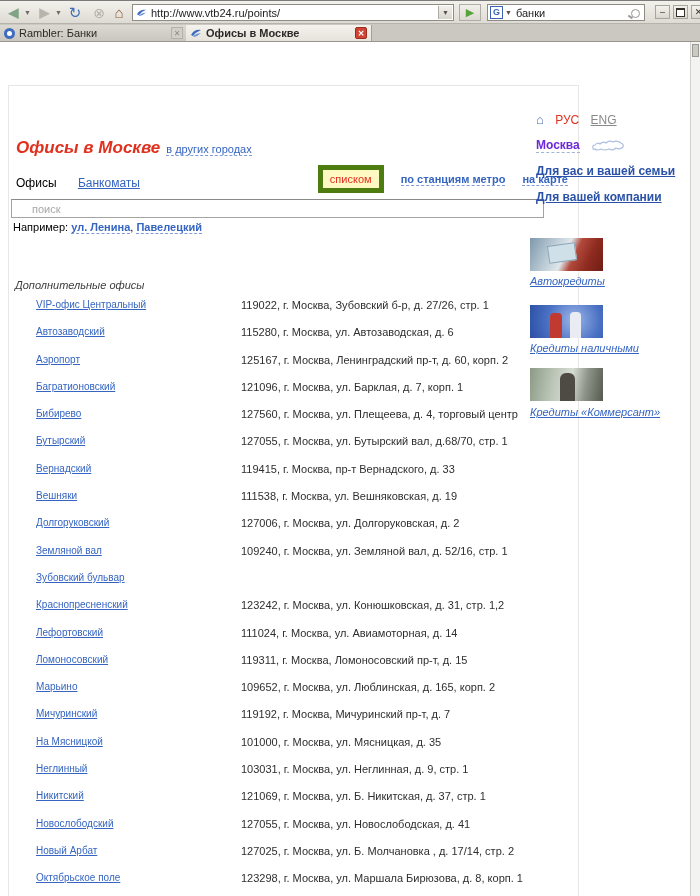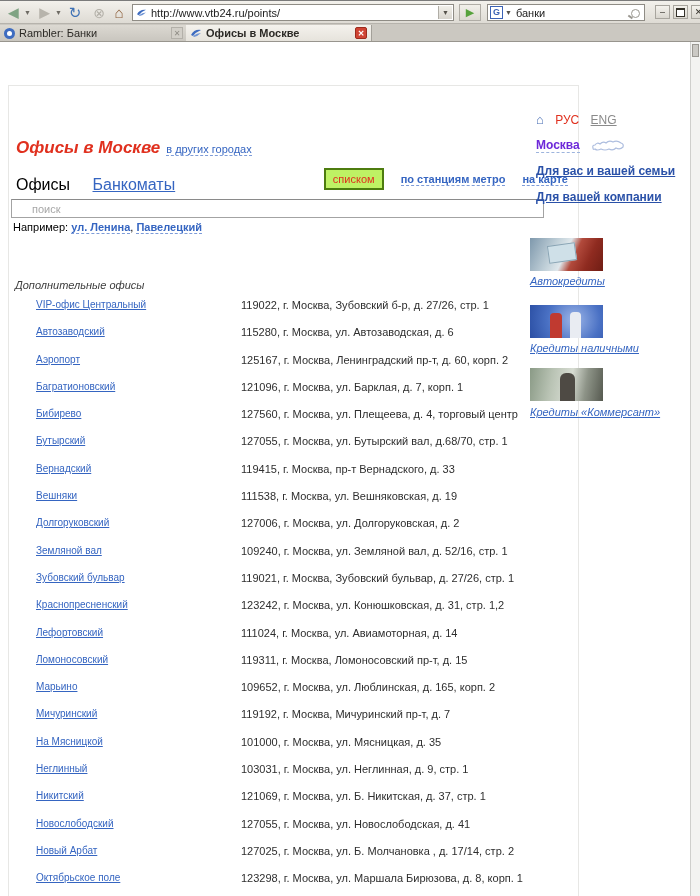--- a/index.html
+++ b/index.html
@@ -62,26 +62,26 @@
   .rambler-ico{background:#3e6cc0;border-radius:50%;width:11px;height:11px;position:relative;}
   .rambler-ico:after{content:"";position:absolute;left:3px;top:3px;width:5px;height:5px;background:#fff;border-radius:50%;}
   .tab-close{margin-left:auto;width:12px;height:12px;font-size:8px;line-height:12px;text-align:center;}
   .close-dim{background:#d2cfc8;border:1px solid #b3b0a9;color:#8f8c85;box-sizing:border-box;}
   .close-red{background:#cf4434;border:1px solid #9c2c1e;color:#fff;box-sizing:border-box;border-radius:2px;}
   
   .viewport{position:absolute;left:0;top:42px;width:690px;height:854px;background:#fff;}
   .panel{position:absolute;left:8px;top:43px;width:571px;height:812px;border:1px solid #e7e7e5;border-bottom:none;background:#fff;box-sizing:border-box;}
   .page-title{position:absolute;left:7px;top:52px;font-size:17px;font-weight:bold;font-style:italic;color:#e0301e;white-space:nowrap;}
   .other-cities{font-size:11px;font-weight:normal;font-style:normal;color:#3565c1;border-bottom:1px dashed #7e9cd8;margin-left:6px;cursor:pointer;}
-  .filter-row{position:absolute;left:7px;top:90px;font-size:16px;color:#000;white-space:nowrap;}
+  .filter-row{position:absolute;left:7px;top:90px;font-size:12px;color:#000;white-space:nowrap;}
   .link{color:#3565c1;text-decoration:underline;cursor:pointer;}
   .dotted-link{color:#3565c1;text-decoration:none;border-bottom:1px dashed #7e9cd8;cursor:pointer;font-weight:bold;}
   .atm-link{margin-left:18px;}
   .views{position:absolute;right:10px;top:87px;font-size:11px;white-space:nowrap;}
-  .view-selected{color:#e0301e;border:2px solid #4d7c0f;padding:3px 7px;background:#bef264;}
+  .view-selected{color:#e0301e;border:5px solid #4d7c0f;padding:3px 7px;background:#fef9c3;}
   .view-item{margin-left:14px;}
   .search-input{
     position:absolute;left:2px;top:113px;width:491px;height:15px;
     border:1px solid #a3a3a3;border-top-color:#8a8a8a;font-size:11px;color:#777;
     padding:1px 20px;font-family:"Liberation Sans",sans-serif;box-sizing:content-box;background:#fff;
   }
   .search-input::placeholder{color:#a7a7a7;opacity:1;}
   .example-row{position:absolute;left:4px;top:135px;font-size:11px;color:#000;white-space:nowrap;}
   .section-title{position:absolute;left:6px;top:193px;font-size:11px;font-style:italic;color:#3c3c3c;}
   .office-list{position:absolute;left:0;top:213px;width:497px;}
@@ -240,21 +240,20 @@
         <span class="office-address">127006, г. Москва, ул. Долгоруковская, д. 2</span>
       </div>
 
       <div class="office-row">
         <span class="office-name">Земляной вал</span>
         <span class="office-address">109240, г. Москва, ул. Земляной вал, д. 52/16, стр. 1</span>
       </div>
 
       <div class="office-row">
         <span class="office-name">Зубовский бульвар</span>
-        <span class="office-address">119021, г. Москва, Зубовский бульвар, д. 27/26, стр. 1</span>
       </div>
 
       <div class="office-row">
         <span class="office-name">Краснопресненский</span>
         <span class="office-address">123242, г. Москва, ул. Конюшковская, д. 31, стр. 1,2</span>
       </div>
 
       <div class="office-row">
         <span class="office-name">Лефортовский</span>
         <span class="office-address">111024, г. Москва, ул. Авиамоторная, д. 14</span>

